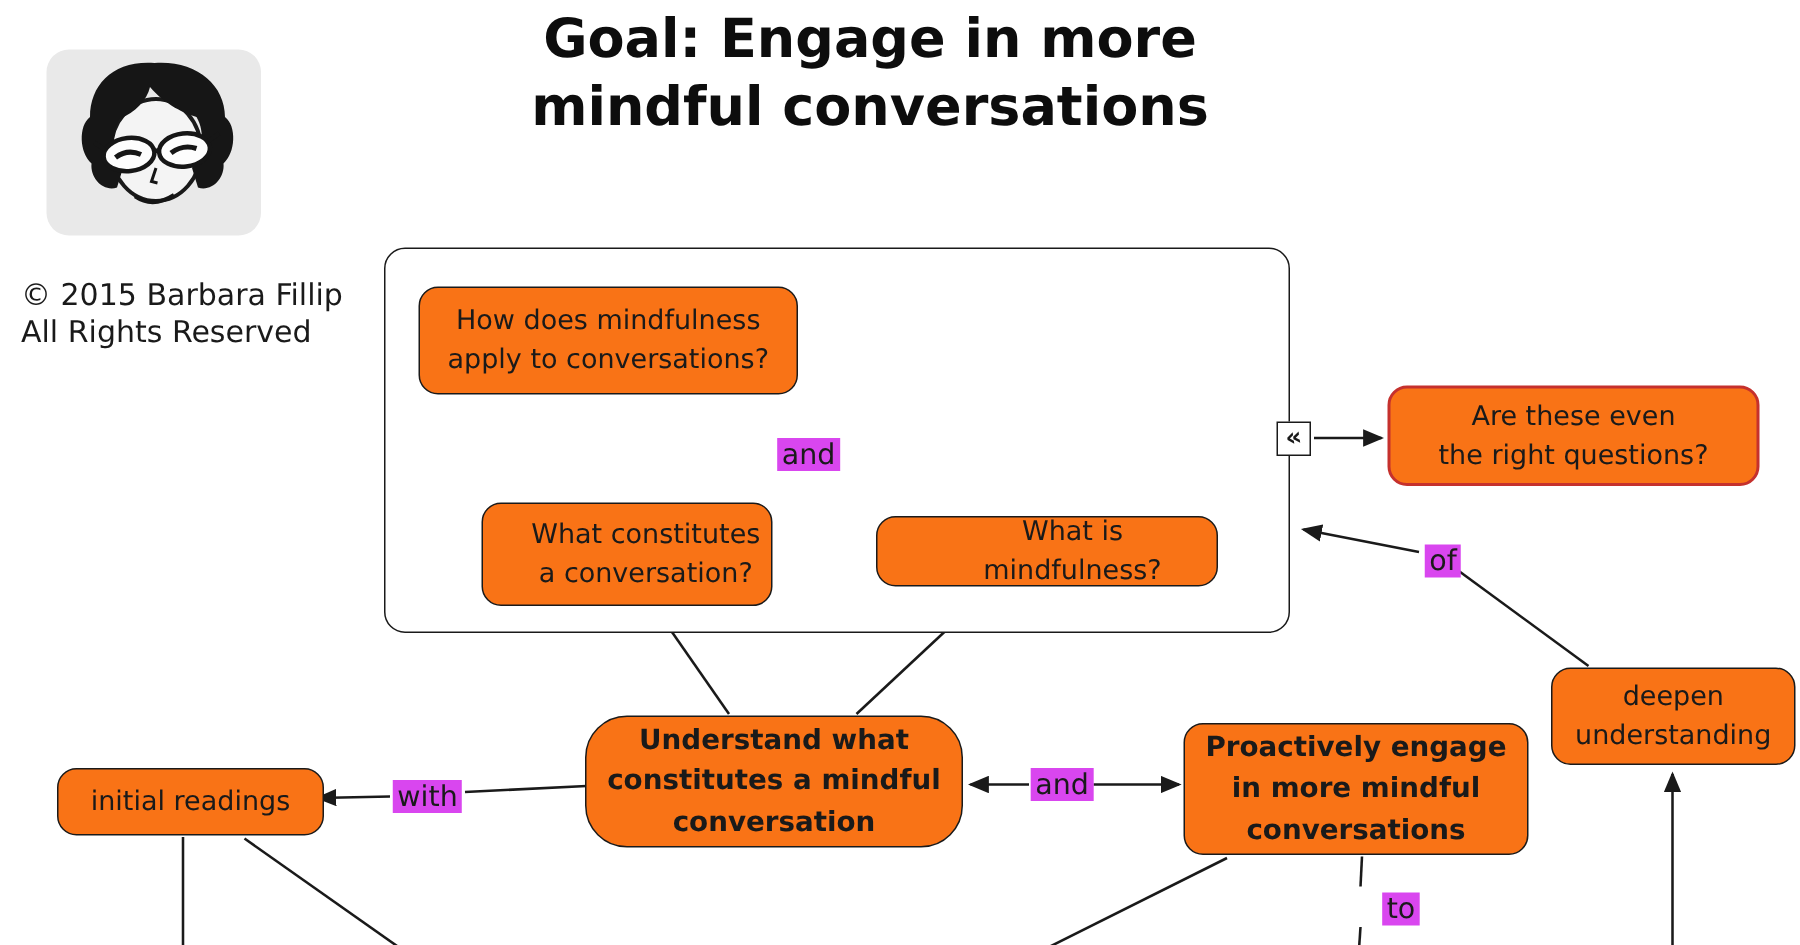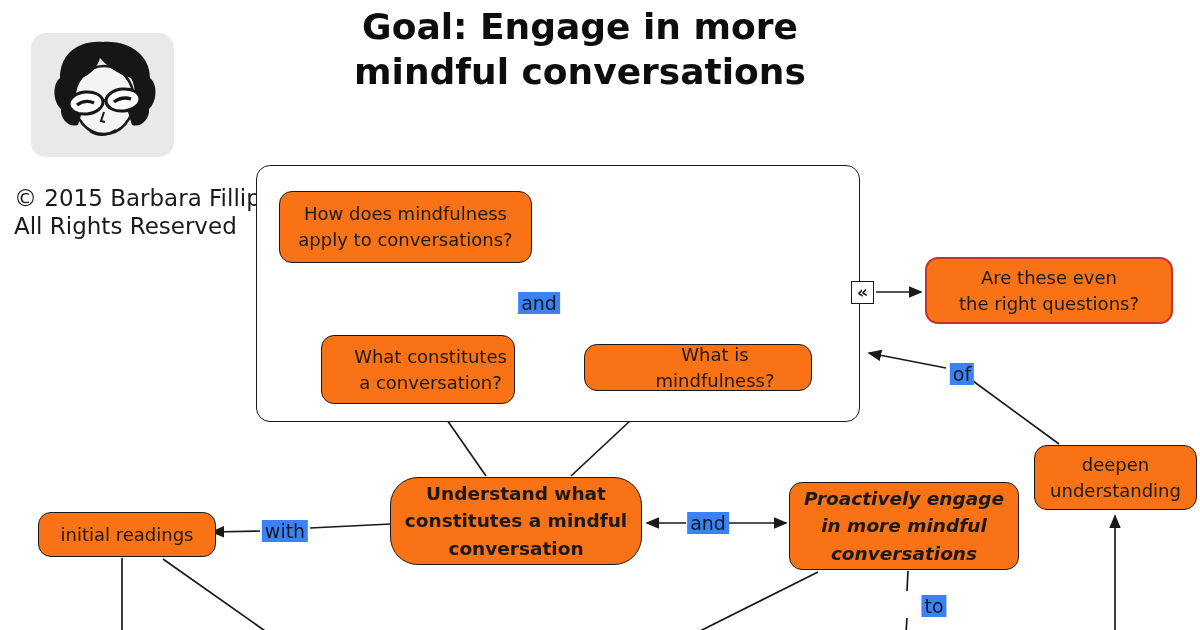--- a/index.html
+++ b/index.html
@@ -9,39 +9,39 @@
     overflow:hidden;
   }
   .connectors { position:absolute; left:0; top:0; width:1200px; height:630px; }
   .connectors line { stroke:#1a1a1a; stroke-width:1.7; }
   .title {
     position:absolute; left:250px; top:5px; width:660px;
     text-align:center; font-weight:bold; font-size:36px; line-height:1.24;
     white-space:pre-line; color:#0d0d0d;
   }
   .copyright {
-    position:absolute; left:14px; top:184px; font-size:23px; line-height:1.23;
+    position:absolute; left:14px; top:184px; font-size:20px; line-height:1.23;
     white-space:pre-line;
   }
   .avatar { position:absolute; left:30px; top:32px; width:145px; height:126px; }
   .container-box {
     position:absolute; left:256px; top:165px; width:604px; height:257px;
     border:1.8px solid #1a1a1a; border-radius:14px; background:#fff; box-sizing:border-box;
   }
   .node {
     position:absolute; display:flex; align-items:center; justify-content:center;
     text-align:center; border:1.7px solid #1a1a1a; border-radius:13px; background:#f97316;
     font-size:18px; line-height:1.42; white-space:pre-line; box-sizing:border-box;
     padding:2px 6px;
   }
   .node.bold { font-weight:bold; font-size:18.5px; line-height:1.48; }
   .node.alert { border:2.2px solid #c5312d; }
   .link-label {
     position:absolute; transform:translate(-50%,-50%); font-size:19px;
-    background:#3b82f6; padding:0 3px; white-space:nowrap;
+    background:#d946ef; padding:0 3px; white-space:nowrap;
   }
   .collapse-icon {
     position:absolute; left:851px; top:281px; width:23px; height:23px;
     border:1.6px solid #1a1a1a; background:#fff; box-sizing:border-box;
     display:flex; align-items:center; justify-content:center;
     font-size:17px; font-weight:bold; line-height:1;
   }
   .collapse-icon span { transform:rotate(-8deg); }
 </style>
 </head>
@@ -109,21 +109,21 @@
   <div class="node" style="left:584px; top:344px; width:228px; height:47px;padding-left:40px;">What is mindfulness?</div>
 
   <div class="node alert" style="left:925px; top:257px; width:248px; height:67px;">Are these even
 the right questions?</div>
 
   <div class="node" style="left:1034px; top:445px; width:163px; height:65px;">deepen
 understanding</div>
   <div class="node bold" style="left:390px; top:477px; width:252px; height:88px;border-radius:28px;">Understand what
 constitutes a mindful
 conversation</div>
-  <div class="node bold" style="left:789px; top:482px; width:230px; height:88px;font-style:italic;">Proactively engage
+  <div class="node bold" style="left:789px; top:482px; width:230px; height:88px;">Proactively engage
 in more mindful
 conversations</div>
   <div class="node" style="left:38px; top:512px; width:178px; height:45px;">initial readings</div>
 
   <div class="link-label" style="left:539px; top:303px;">and</div>
   <div class="link-label" style="left:708px; top:523px;">and</div>
   <div class="link-label" style="left:285px; top:531px;">with</div>
   <div class="link-label" style="left:962px; top:374px;">of</div>
   <div class="link-label" style="left:934px; top:606px;">to</div>
 

